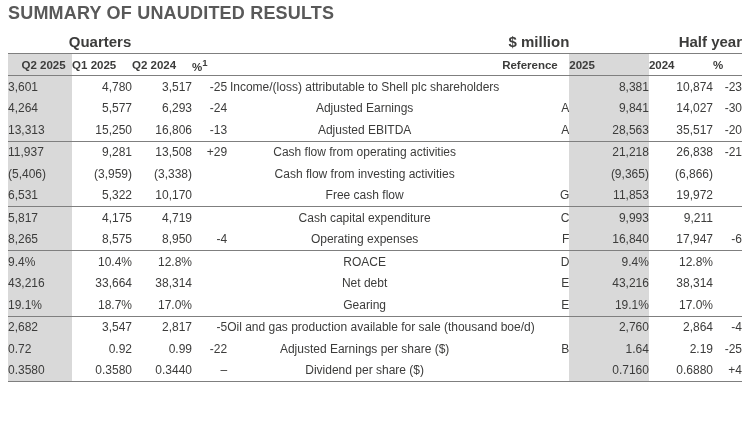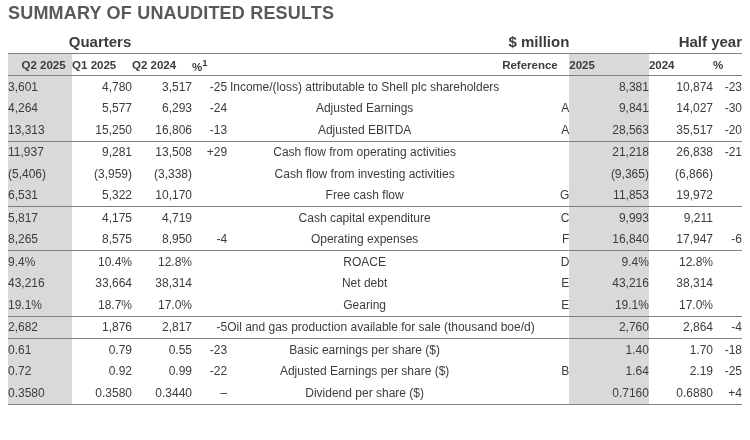--- a/index.html
+++ b/index.html
@@ -254,39 +254,28 @@
           <td class="num">17.0%</td>
           <td class="num"></td>
           <td class="label">Gearing</td>
           <td class="ref">E</td>
           <td class="num shade">19.1%</td>
           <td class="num">17.0%</td>
           <td class="num"></td>
         </tr>
         <tr class="data-row grp-top">
           <td class="firstcol shade">2,682</td>
-          <td class="num">1,876</td>
+          <td class="num">3,547</td>
           <td class="num">2,817</td>
           <td class="num">-5</td>
           <td class="label">Oil and gas production available for sale (thousand boe/d)</td>
           <td class="ref"></td>
           <td class="num shade">2,760</td>
           <td class="num">2,864</td>
           <td class="num">-4</td>
-        </tr>
-        <tr class="data-row grp-top">
-          <td class="firstcol shade">0.61</td>
-          <td class="num">0.79</td>
-          <td class="num">0.55</td>
-          <td class="num">-23</td>
-          <td class="label">Basic earnings per share ($)</td>
-          <td class="ref"></td>
-          <td class="num shade">1.40</td>
-          <td class="num">1.70</td>
-          <td class="num">-18</td>
         </tr>
         <tr class="data-row">
           <td class="firstcol shade">0.72</td>
           <td class="num">0.92</td>
           <td class="num">0.99</td>
           <td class="num">-22</td>
           <td class="label">Adjusted Earnings per share ($)</td>
           <td class="ref">B</td>
           <td class="num shade">1.64</td>
           <td class="num">2.19</td>

